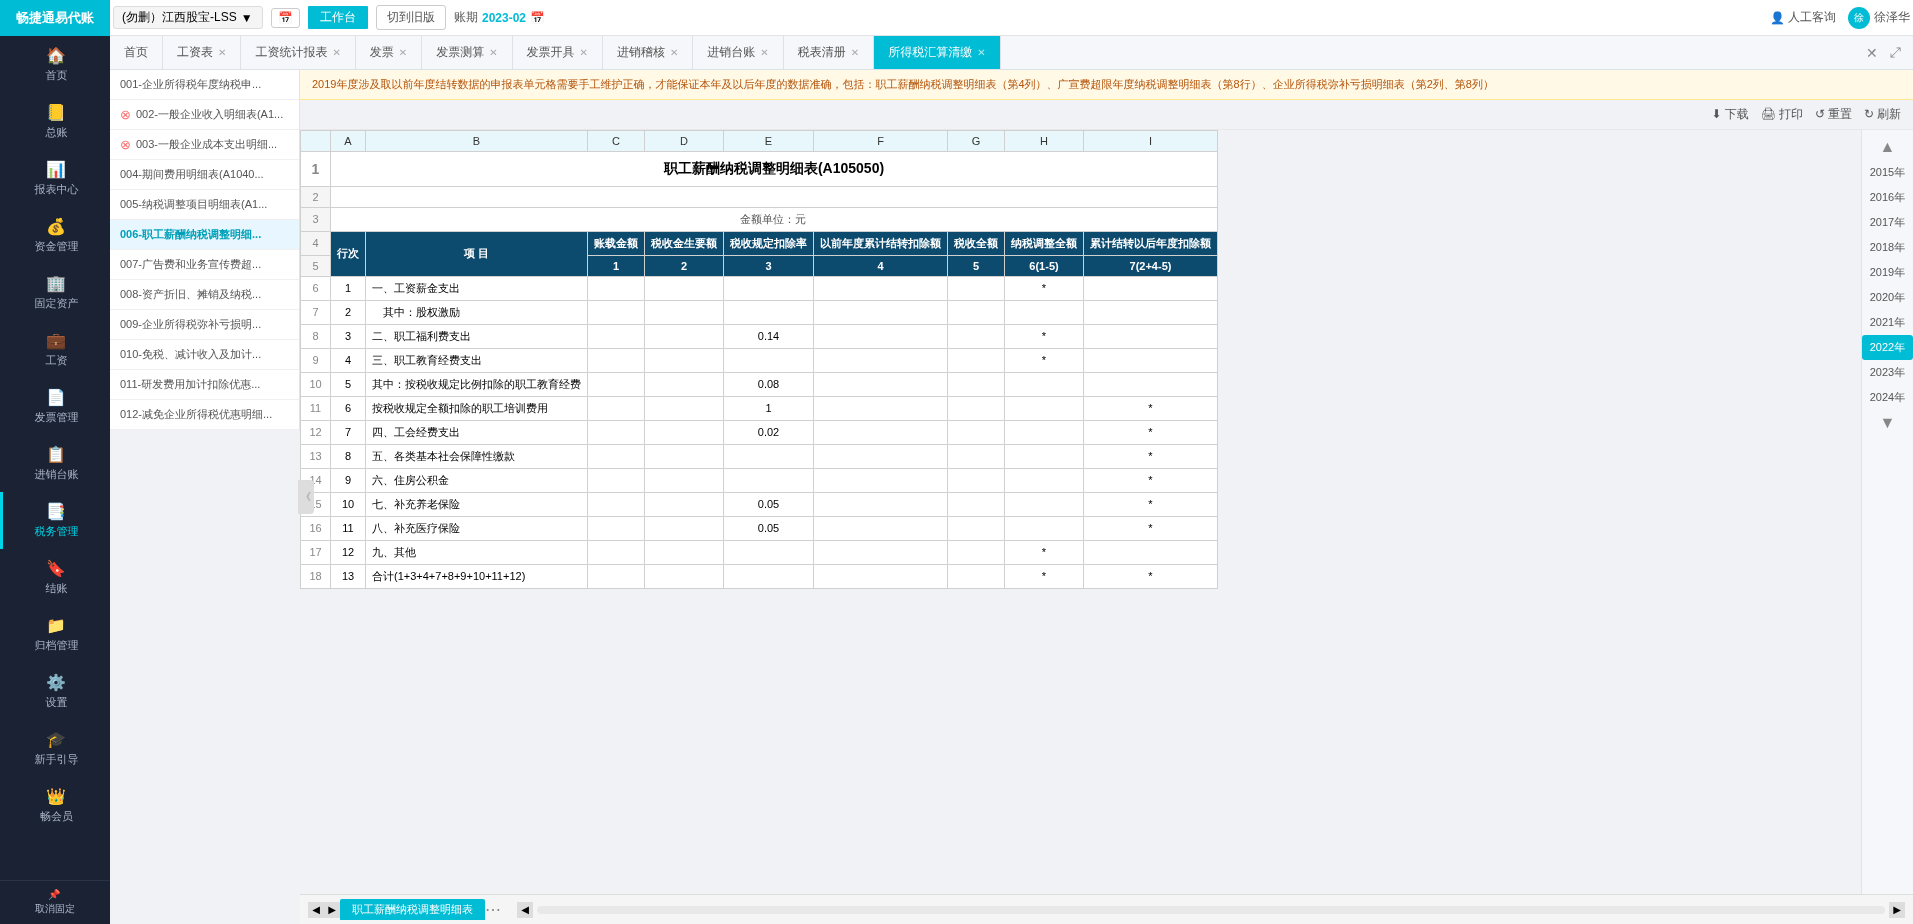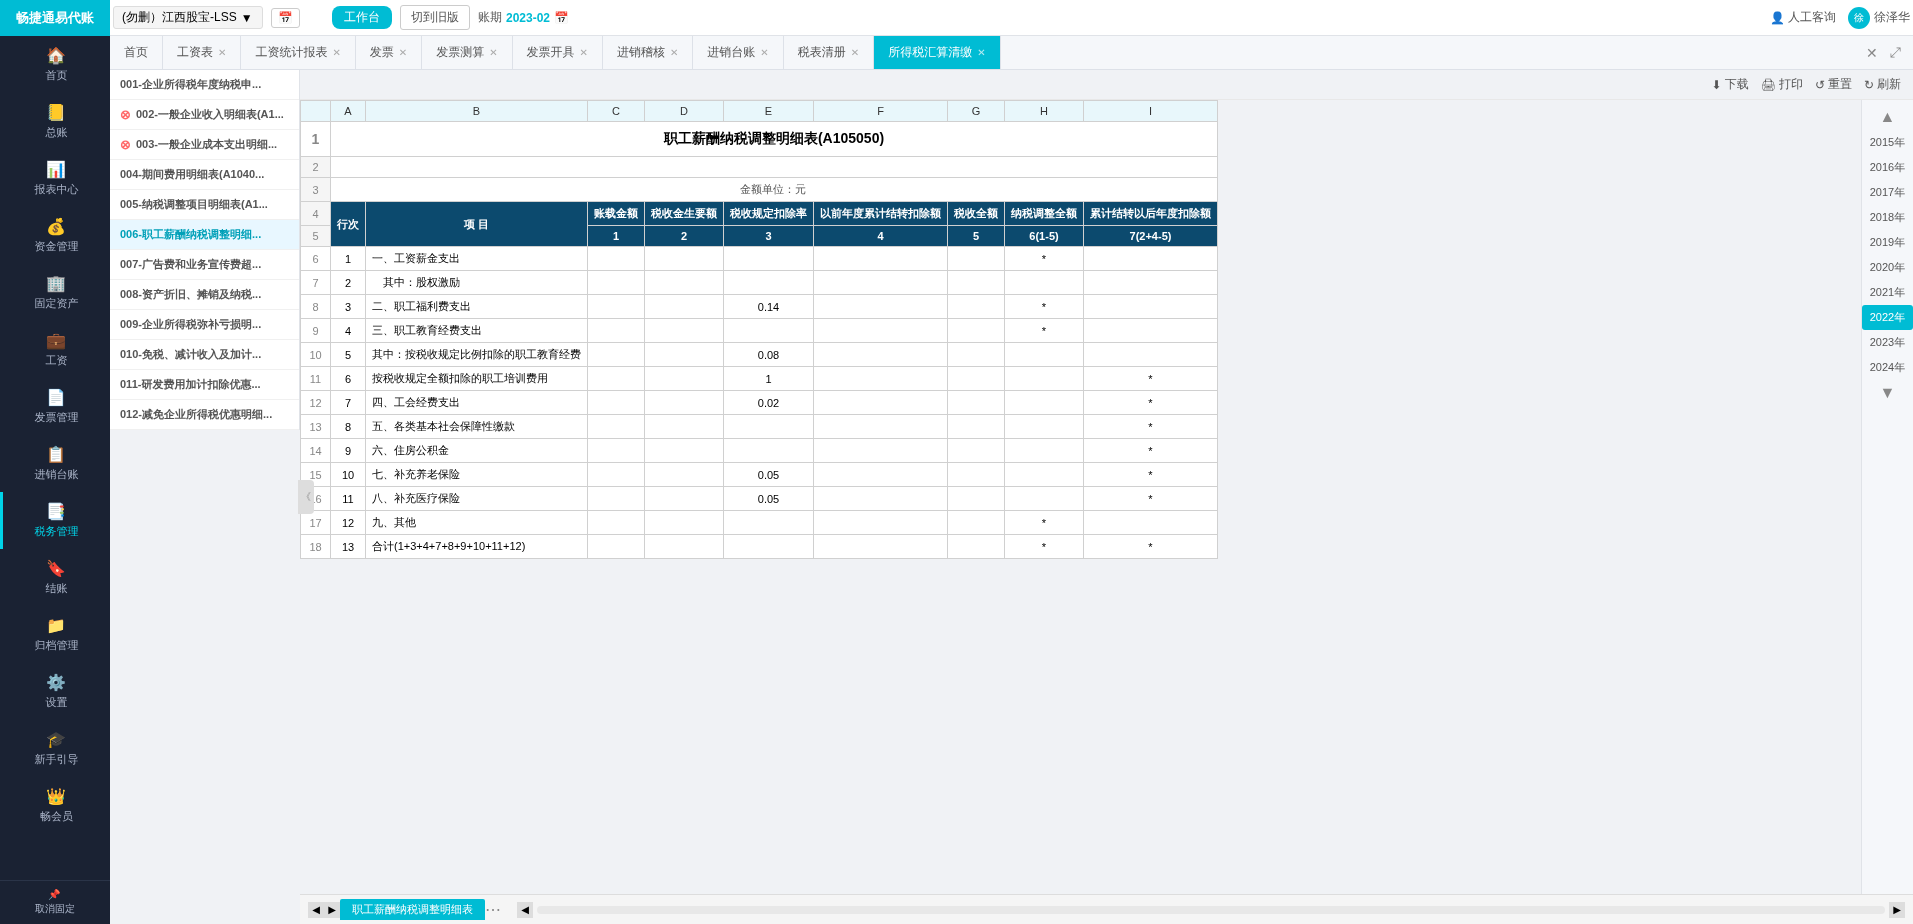--- a/index.html
+++ b/index.html
@@ -80,25 +80,24 @@
       font-size: 12px;
       display: flex;
       align-items: center;
       gap: 4px;
       min-width: 150px;
     }
     .topbar-btn {
       background: #00bcd4;
       color: white;
       border: none;
-      border-radius: 8px;
+      border-radius: 1px;
       padding: 3px 12px;
       font-size: 12px;
       cursor: pointer;
-      margin-left: 24px;
     }
     .topbar-outline-btn {
       background: white;
       color: #555;
       border: 1px solid #ccc;
       border-radius: 3px;
       padding: 3px 10px;
       font-size: 12px;
       cursor: pointer;
     }
@@ -177,21 +176,20 @@
     }
     .left-panel-item {
       padding: 7px 10px;
       font-size: 11px;
       color: #555;
       cursor: pointer;
       border-bottom: 1px solid #f0f0f0;
       display: flex;
       align-items: center;
       gap: 5px;
-      font-weight: bold;
     }
     .left-panel-item.active { background: #e8f7ff; color: #00a0b8; font-weight: bold; }
     .left-panel-item .error-dot { color: #ff6b6b; font-size: 13px; flex-shrink: 0; }
 
     
     .warning-bar {
       background: #fff9e6;
       border-bottom: 1px solid #ffe58f;
       padding: 6px 12px;
       font-size: 11px;
@@ -554,20 +552,21 @@
         </div>
         <div class="left-panel-item">
           <span>012-减免企业所得税优惠明细...</span>
         </div>
       </div>
       <button class="collapse-arrow">《</button>
     </div>
 
     <div class="main-area">
 
+      <div class="warning-bar">2019年度涉及取以前年度结转数据的申报表单元格需要手工维护正确，才能保证本年及以后年度的数据准确，包括：职工薪酬纳税调整明细表（第4列）、广宣费超限年度纳税调整明细表（第8行）、企业所得税弥补亏损明细表（第2列、第8列）</div>
 
       <div class="content-toolbar">
         <button class="toolbar-btn">
           <span>⬇</span>
           <span>下载</span>
         </button>
         <button class="toolbar-btn">
           <span>🖨</span>
           <span>打印</span>
         </button>

